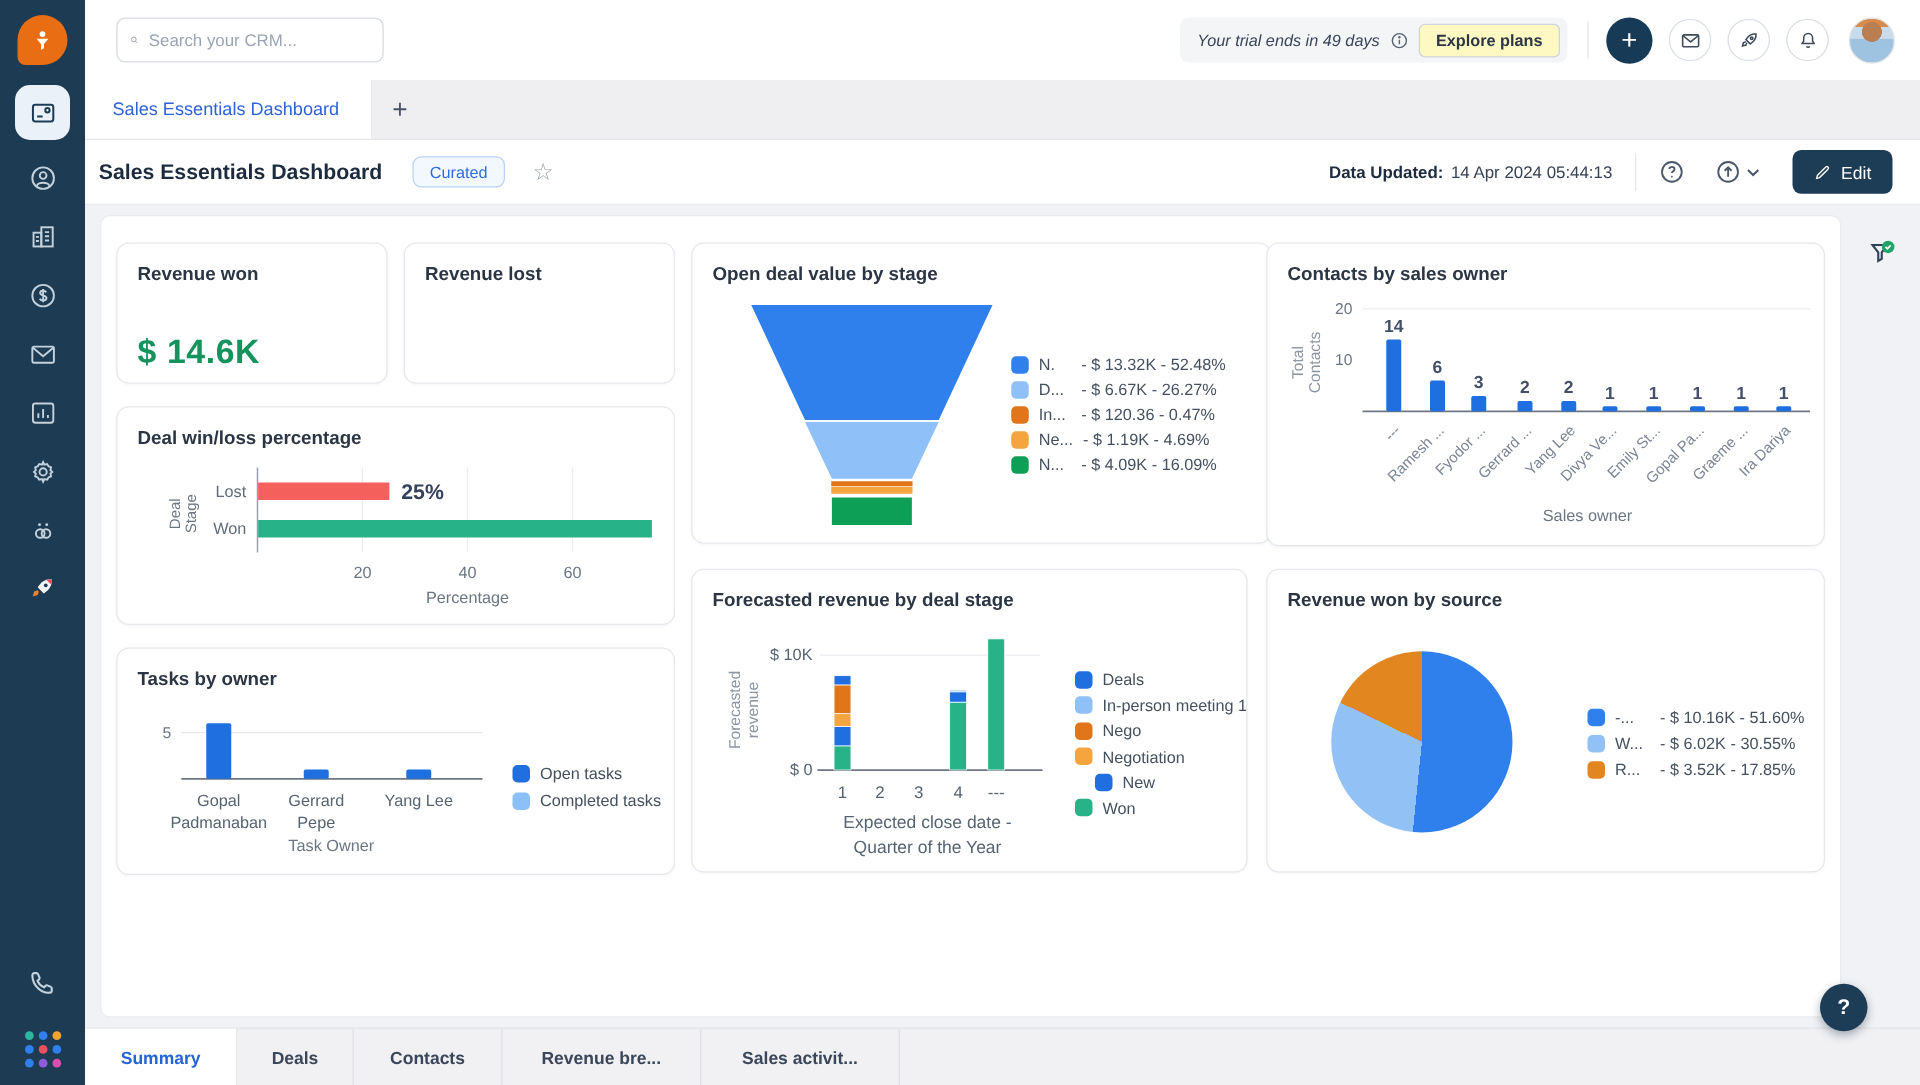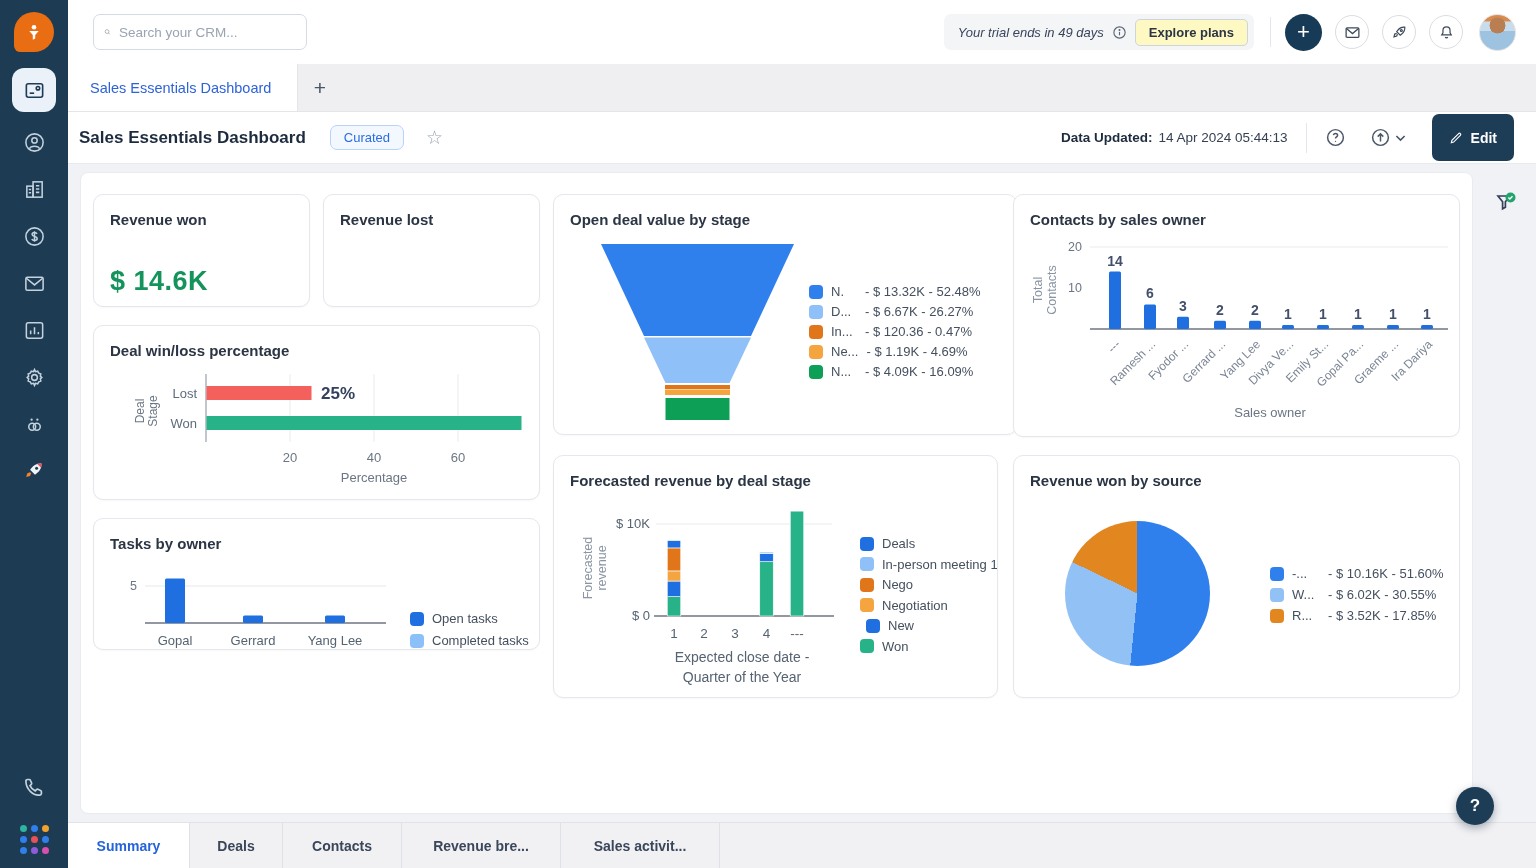--- a/index.html
+++ b/index.html
@@ -42,21 +42,21 @@
   .titlebar { position:absolute; left:0; right:0; top:112px; height:52px; background:#fff; border-bottom:1px solid #e9eaee; display:flex; align-items:center; }
   .page-title { margin-left:11px; font-size:17px; font-weight:700; color:#1d2b3f; }
   .badge { margin-left:24px; border:1px solid #b9d3f8; background:#f3f8ff; color:#2a6ce3; font-size:13px; padding:4px 13px; border-radius:7px; cursor:pointer; }
   .star { margin-left:22px; font-size:19px; color:#99a3b0; cursor:pointer; }
   .titlebar-right { margin-left:auto; display:flex; align-items:center; margin-right:22px; }
   .du-label { font-size:13.5px; font-weight:700; color:#1d2b3f; }
   .du-value { font-size:13.5px; color:#364152; margin-left:6px; }
   .tbar-div { width:1px; height:30px; background:#e3e6ea; margin:0 18px; }
   .icon-plain { color:#4a5768; display:flex; align-items:center; cursor:pointer; }
   .export-wrap { display:flex; align-items:center; gap:4px; margin-left:24px; cursor:pointer; color:#4a5768; }
-  .edit-btn { margin-left:26px; background:#1d3c56; color:#fff; border:none; border-radius:7px; height:47px; padding:0 17px; font-size:14px; font-weight:700; display:flex; align-items:center; gap:8px; cursor:pointer; font-family:inherit; }
+  .edit-btn { margin-left:26px; background:#1d3c56; color:#fff; border:none; border-radius:7px; height:35px; padding:0 17px; font-size:14px; font-weight:400; display:flex; align-items:center; gap:8px; cursor:pointer; font-family:inherit; }
 
   .content { position:absolute; left:0; right:0; top:164px; bottom:46px; background:#f0f2f5; }
   .panel { position:absolute; left:12px; top:8px; right:63px; bottom:8px; background:#fff; border:1px solid #e9ebee; border-radius:8px; }
   .card { position:absolute; background:#fff; border:1px solid #e4e7ec; border-radius:10px; padding:16px; overflow:hidden; box-shadow:0 1px 2px rgba(20,30,50,.03); }
   .card-title { font-size:15px; font-weight:700; color:#2b3544; }
   .kpi-value { font-size:27px; font-weight:700; margin-top:38px; letter-spacing:.5px; }
   .chart-box { position:absolute; left:16px; right:16px; top:40px; bottom:6px; }
   .legend-row { position:absolute; display:flex; align-items:center; gap:8px; font-size:13px; color:#45505f; white-space:nowrap; }
   .legend-row .sw { width:14px; height:14px; border-radius:4px; flex:0 0 auto; }
   .legend-row .lname { display:inline-block; }
@@ -277,21 +277,21 @@
               <text x="211" y="33" font-size="17" font-weight="bold" fill="#33415e">25%</text>
               <rect x="96.5" y="50" width="315" height="14" fill="#27b288"></rect>
               <text x="87" y="61.5" text-anchor="end" font-size="13" fill="#5f6b7a">Won</text>
               <text x="421" y="63" font-size="17" font-weight="bold" fill="#33415e">75%</text>
               <text x="264" y="116" text-anchor="middle" font-size="13" fill="#6b7684">Percentage</text>
               <text x="34" y="45" text-anchor="middle" font-size="12" fill="#6b7684" transform="rotate(-90 34 45)">Deal</text>
               <text x="47" y="45" text-anchor="middle" font-size="12" fill="#6b7684" transform="rotate(-90 47 45)">Stage</text>
             </svg></div>
       </div>
 
-      <div class="card" style="left:25px; top:354px; width:447px; height:132px;">
+      <div class="card" style="left:25px; top:354px; width:447px; height:182px;">
         <div class="card-title">Tasks by owner</div>
         <div class="chart-box"><svg width="415" height="126" viewBox="0 0 415 126">
               <line x1="35" x2="276" y1="27" y2="27" stroke="#e6e8eb"></line>
               <text x="27" y="31" text-anchor="end" font-size="12.5" fill="#6b7684">5</text>
               <line x1="35" x2="276" y1="64" y2="64" stroke="#6d7683" stroke-width="1.4"></line>
               <rect x="55" y="19.599999999999994" width="20" height="44.400000000000006" rx="1.5" fill="#1f6fe0"></rect>
               <rect x="133" y="56.6" width="20" height="7.4" rx="1.5" fill="#1f6fe0"></rect>
               <rect x="215" y="56.6" width="20" height="7.4" rx="1.5" fill="#1f6fe0"></rect>
               <text x="65" y="86" text-anchor="middle" font-size="13" fill="#566372">Gopal</text>
               <text x="65" y="103" text-anchor="middle" font-size="13" fill="#566372">Padmanaban</text>
@@ -369,21 +369,21 @@
               <span class="lname">Deals</span>
             </div><div class="legend-row" style="left: 290px; top: 60.5px;">
               <span class="sw" style="background: rgb(143, 192, 247);"></span>
               <span class="lname">In-person meeting 1</span>
             </div><div class="legend-row" style="left: 290px; top: 81px;">
               <span class="sw" style="background: rgb(224, 117, 26);"></span>
               <span class="lname">Nego</span>
             </div><div class="legend-row" style="left: 290px; top: 101.5px;">
               <span class="sw" style="background: rgb(245, 165, 63);"></span>
               <span class="lname">Negotiation</span>
-            </div><div class="legend-row" style="left: 296px; top: 122px; align-items: center;">
+            </div><div class="legend-row" style="left: 306px; top: 122px; align-items: center;">
               <span class="sw" style="background: rgb(31, 111, 224);"></span>
               <span class="lname">New</span>
             </div><div class="legend-row" style="left: 290px; top: 142.5px;">
               <span class="sw" style="background: rgb(39, 178, 136);"></span>
               <span class="lname">Won</span>
             </div></div>
       </div>
 
       <div class="card" style="left:945px; top:30px; width:447px; height:243px;">
         <div class="card-title">Contacts by sales owner</div>

